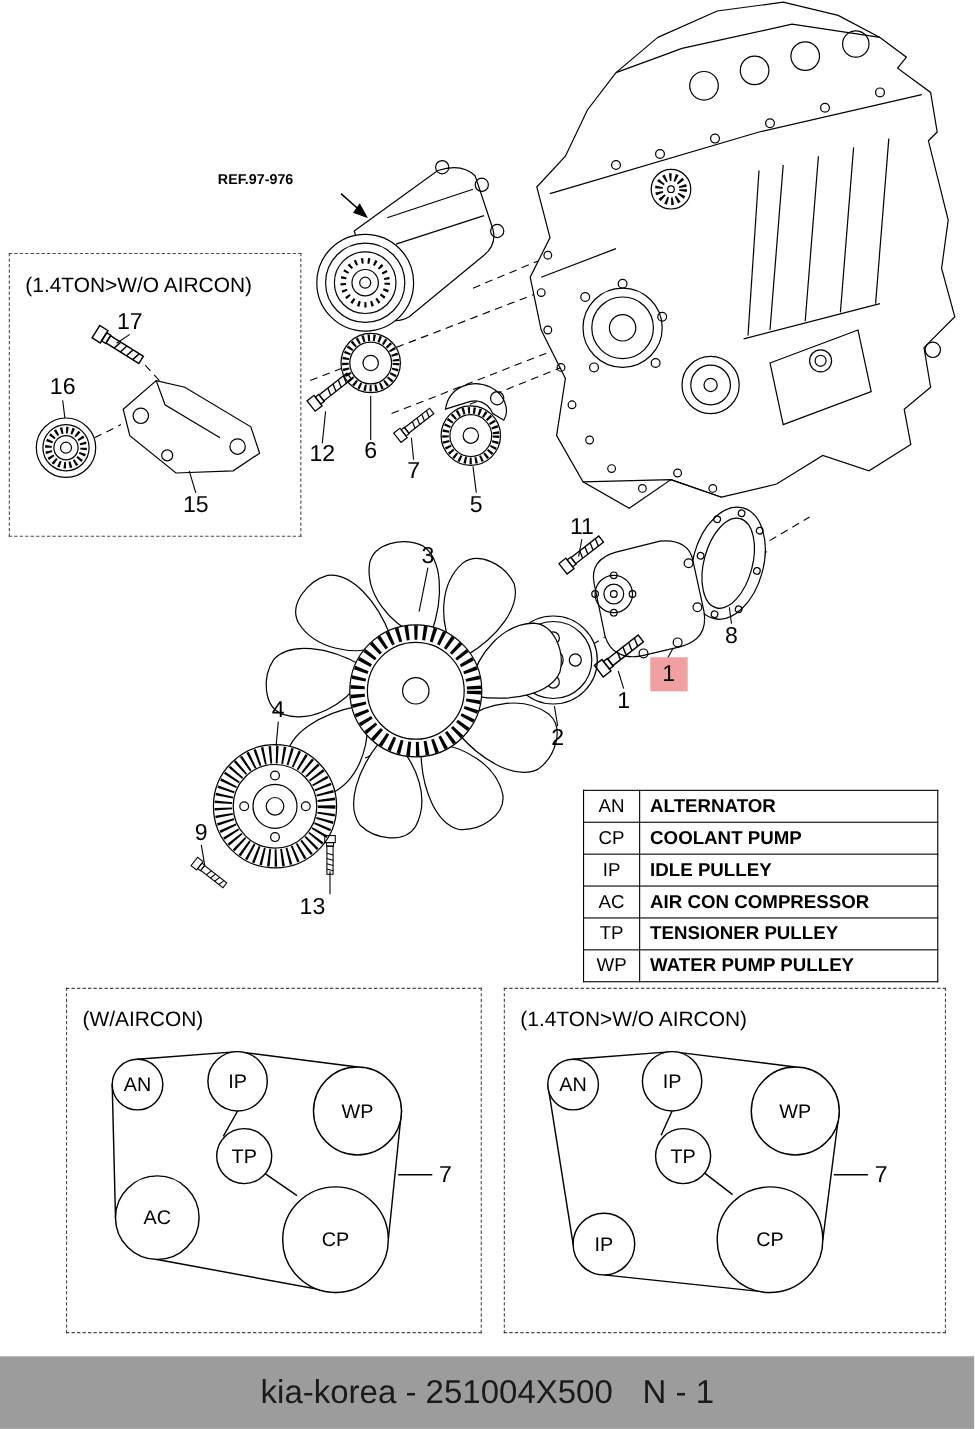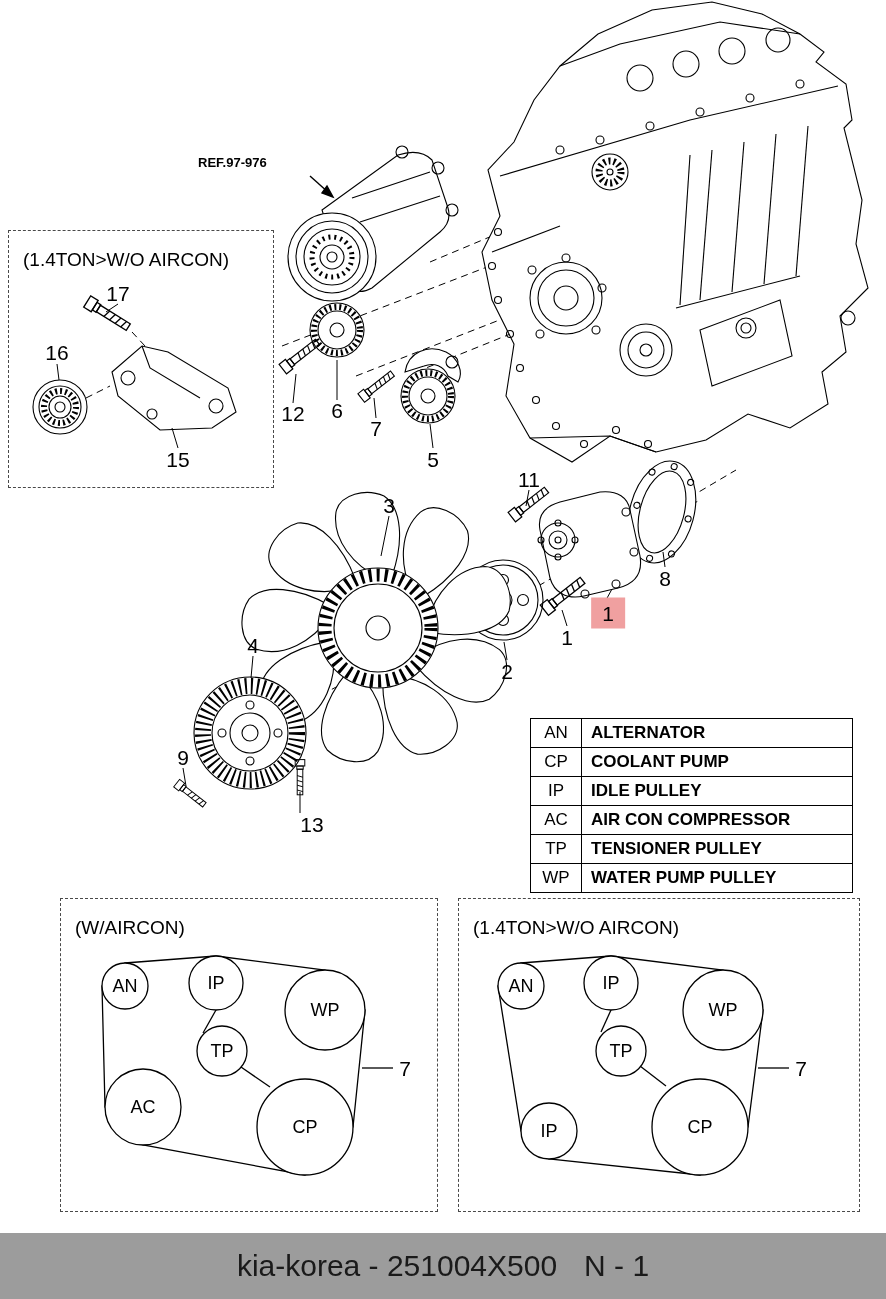--- a/index.html
+++ b/index.html
@@ -325,21 +325,21 @@
   <div class="callout" style="left:376px;top:428px">7</div>
   <div class="callout" style="left:433px;top:459px">5</div>
   <div class="callout" style="left:389px;top:505px">3</div>
   <div class="callout" style="left:529px;top:479px">11</div>
   <div class="callout" style="left:665px;top:578px">8</div>
   <div class="callout callout-highlight" style="left:608px;top:613px">1</div>
   <div class="callout" style="left:567px;top:637px">1</div>
   <div class="callout" style="left:507px;top:671px">2</div>
   <div class="callout" style="left:253px;top:645px">4</div>
   <div class="callout" style="left:183px;top:757px">9</div>
-  <div class="callout" style="left:312px;top:824px">13</div>
+  <div class="callout" style="left:284px;top:824px">13</div>
   <div class="callout" style="left:405px;top:1068px">7</div>
   <div class="callout" style="left:801px;top:1068px">7</div>
 
   <table class="legend">
     <tbody>
         <tr>
       <td class="abbr">AN</td>
       <td class="name">ALTERNATOR</td>
     </tr>
     <tr>

